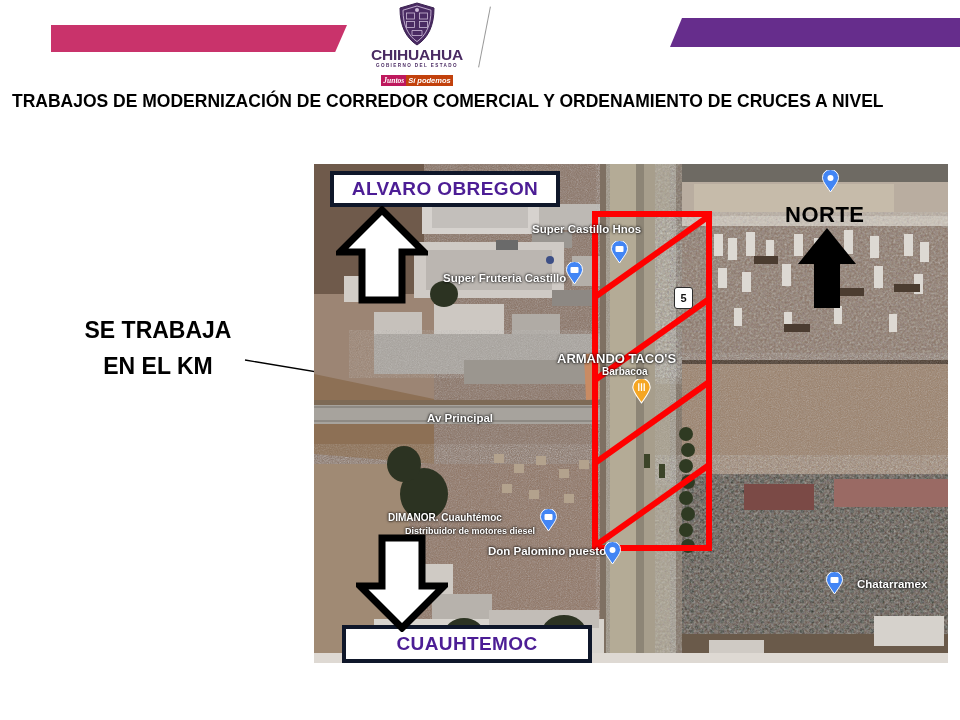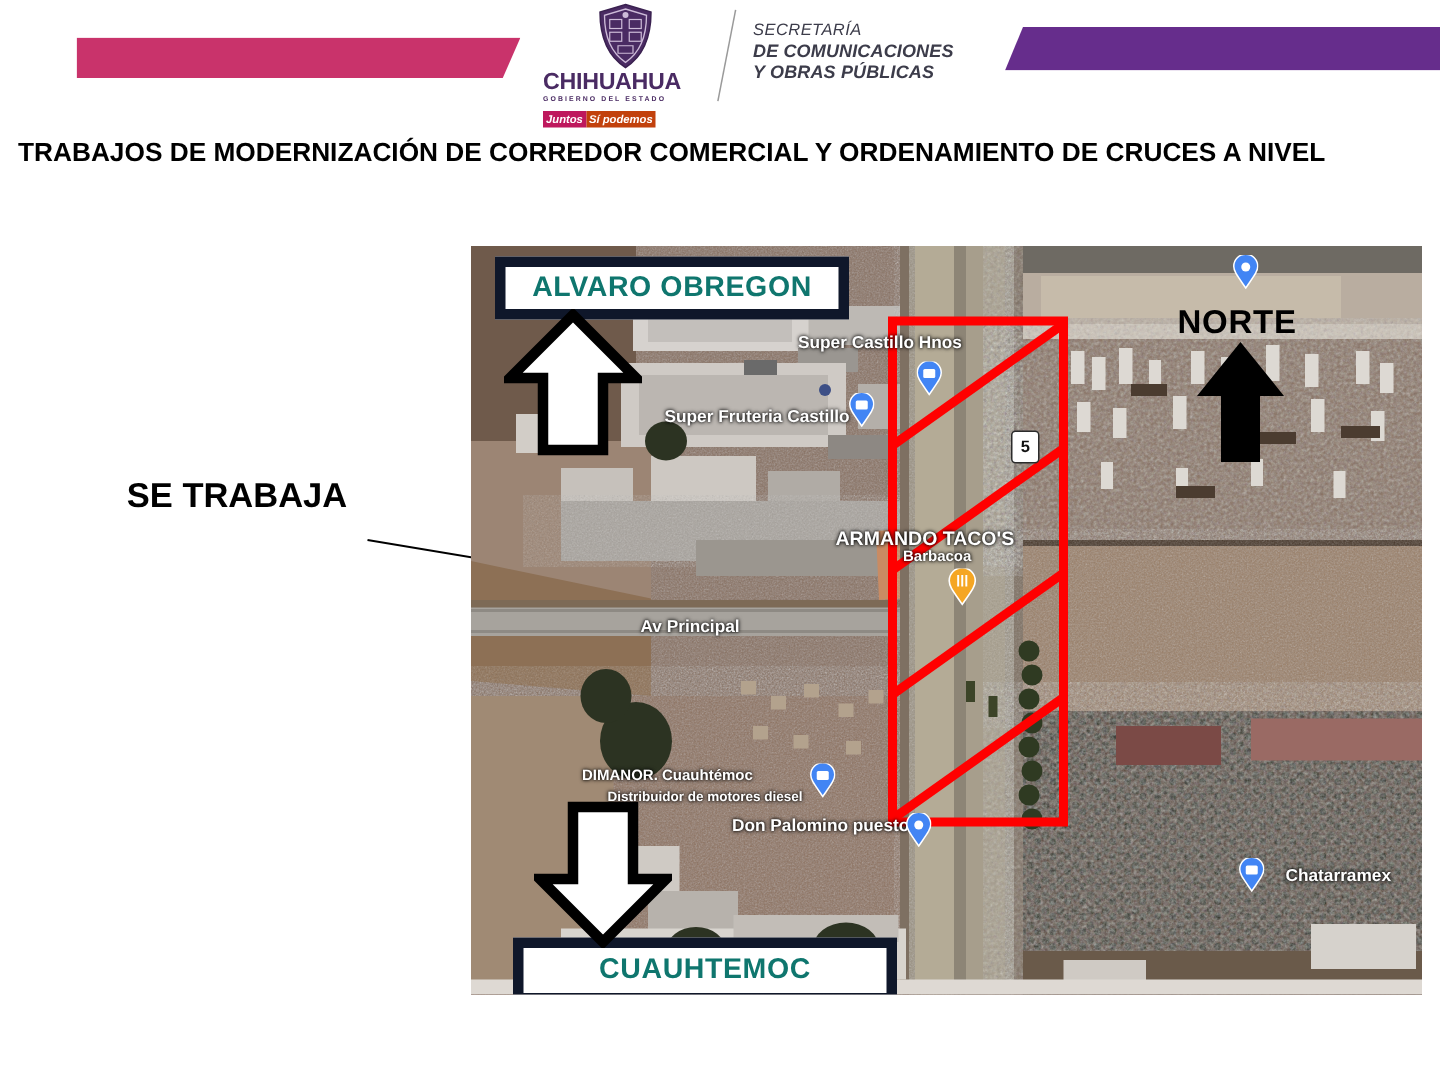--- a/index.html
+++ b/index.html
@@ -43,21 +43,21 @@
     clip-path: polygon(4% 0, 100% 0, 100% 100%, 0 100%);
   }
 
   
   #logo-block {
     position: absolute;
     left: 362px;
     top: 2px;
     width: 110px;
     height: 70px;
-    text-align: left;
+    text-align: center;
   }
   #shield {
     width: 38px;
     height: 44px;
     margin: 0 auto;
     position: relative;
   }
   #shield svg { display:block; }
   #chihuahua-word {
     font-family: "Liberation Sans", sans-serif;
@@ -83,20 +83,21 @@
     font-weight: bold;
     line-height: 11px;
     height: 11px;
     white-space: nowrap;
   }
   #tagline .t1 {
     background: #be185d;
     color: #ffffff;
     padding: 1px 2px;
     font-style: italic;
+    font-family: Liberation Serif, serif;
   }
   #tagline .t2 {
     background: #c2410c;
     color: #ffffff;
     padding: 1px 2px;
     font-style: italic;
   }
 
   #logo-divider {
     position: absolute;
@@ -187,24 +188,24 @@
   }
   .pin {
     position: absolute;
     width: 17px; height: 23px;
   }
 
   
   .banner {
     position: absolute;
     background: #ffffff;
-    border: 7px solid #0f172a;
-    font-family: "Liberation Sans", sans-serif;
-    font-weight: bold;
-    color: #0f766e;
+    border: 4px solid #0f172a;
+    font-family: "Liberation Sans", sans-serif;
+    font-weight: bold;
+    color: #4c1d95;
     text-align: right;
     display: flex;
     align-items: center;
     justify-content: center;
     letter-spacing: 0.4px;
   }
   #banner-north-town {
     left: 16px; top: 7px;
     width: 222px; height: 28px;
     font-size: 19px;
@@ -265,31 +266,27 @@
         <circle cx="19" cy="8" r="2" fill="#cdbbd8"></circle>
       </svg>
     </div>
     <div id="chihuahua-word">CHIHUAHUA</div>
     <div id="gobierno-word">GOBIERNO DEL ESTADO</div>
     <div id="tagline"><span class="t1">Juntos</span><span class="t2">Sí podemos</span></div>
   </div>
 
   <div id="logo-divider"></div>
 
-  <div id="secretaria">
-    <div class="l1">SECRETARÍA</div>
-    <div class="l2">DE COMUNICACIONES</div>
-    <div class="l3">Y OBRAS PÚBLICAS</div>
-  </div>
 </div>
 
 <div id="page-title">TRABAJOS DE MODERNIZACIÓN DE CORREDOR COMERCIAL Y ORDENAMIENTO DE CRUCES A NIVEL</div>
 
 <div id="callout">
   <div>SE TRABAJA</div>
+  <div>EN EL KM</div>
 </div>
 
 <svg id="leader-line">
   <line x1="5" y1="5" x2="348" y2="62" stroke="#000" stroke-width="1.3"></line>
   <polygon points="348,62 338,57 339,64" fill="#000"></polygon>
 </svg>
 
 <div id="map">
 
   <svg id="map-sat" viewBox="0 0 634 499" preserveAspectRatio="none">

